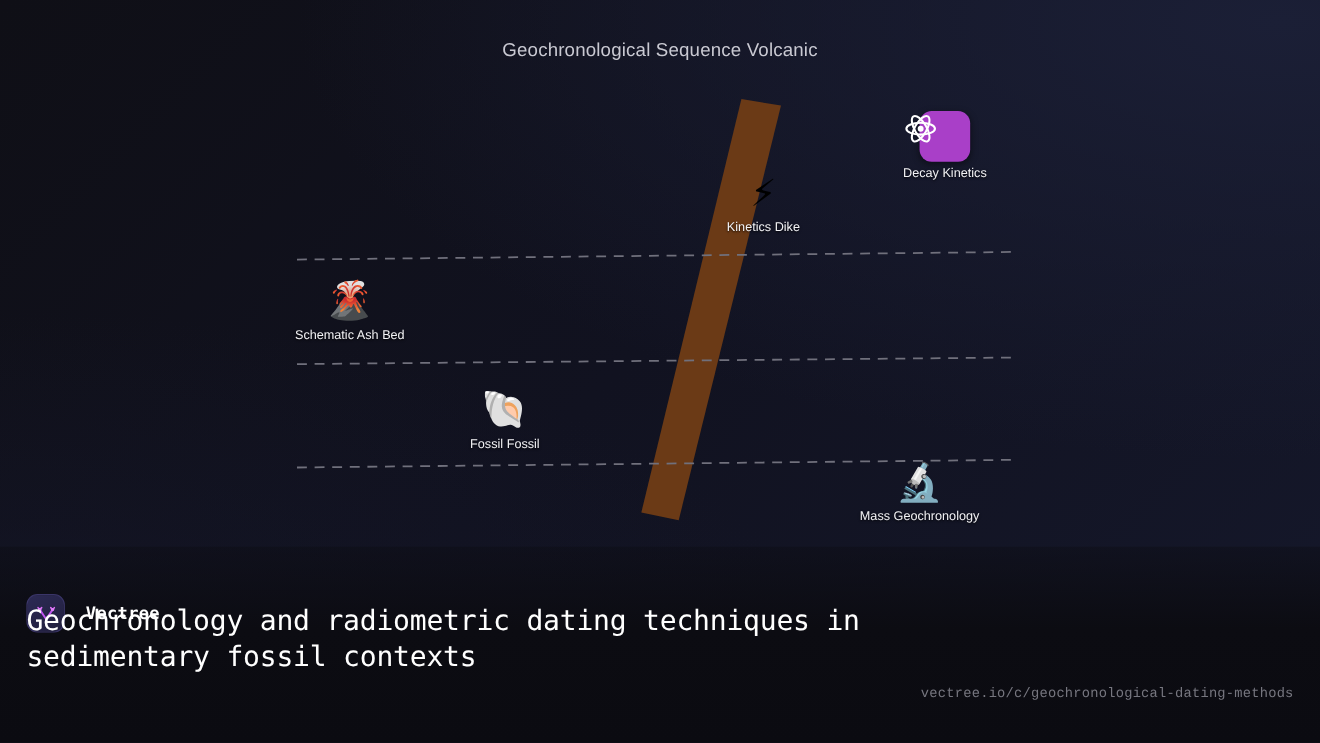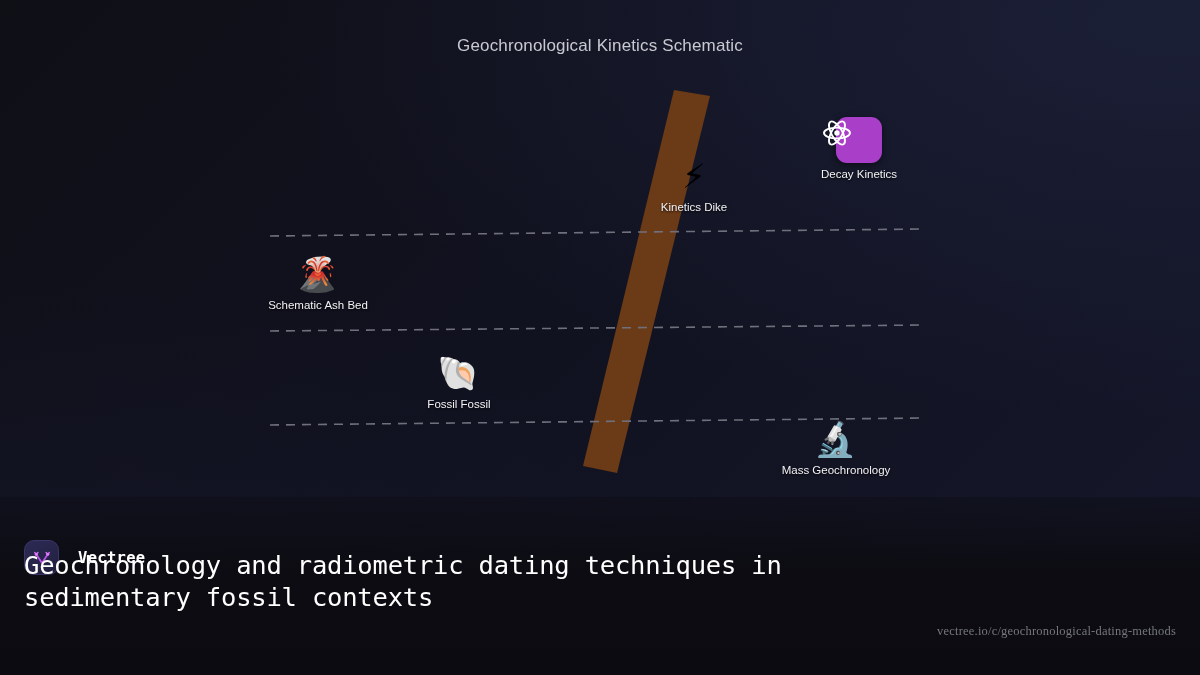--- a/index.html
+++ b/index.html
@@ -126,53 +126,53 @@
     font-weight: normal;
     font-size: 25.5px;
     line-height: 32px;
     color: #ffffff;
     letter-spacing: -0.2px;
   }
   .url {
     position: absolute;
     right: 24px;
     top: 624px;
-    font-family: Liberation Serif, serif;
+    font-family: Liberation Mono, monospace;
     font-size: 12.5px;
     color: #76767f;
     letter-spacing: 0.2px;
   }
 </style>
 </head>
 <body>
 
 <div id="root">
 
   <div class="bg-base"></div>
   <div class="bg-footer"></div>
 
-  <div class="chart-title">Geochronological Kinetics Schematic</div>
+  <div class="chart-title">Geochronological Sequence Volcanic</div>
 
   <div class="stage">
 
     <svg width="1200" height="500" viewBox="0 0 1200 500">
 
       <polygon points="674,90 710,96 617,473 583,466" fill="#6b3a16"></polygon>
 
       <line x1="270" y1="236" x2="925" y2="229" stroke="#70707c" stroke-width="1.6" stroke-dasharray="9 7"></line>
       <line x1="270" y1="331" x2="925" y2="325" stroke="#70707c" stroke-width="1.6" stroke-dasharray="9 7"></line>
       <line x1="270" y1="425" x2="925" y2="418" stroke="#70707c" stroke-width="1.6" stroke-dasharray="9 7"></line>
     </svg>
 
     <div class="node" style="left:694px; top:156px;">
       <span class="node-glyph">⚡</span>
       <span class="node-label">Kinetics Dike</span>
     </div>
 
-    <div class="node" style="left:859px; top:117px;">
+    <div class="node" style="left:859px; top:101px;">
       <div class="node-badge" style="background:#a93fc8;">
         <svg width="32" height="32" viewBox="0 0 32 32">
           <g fill="none" stroke="#ffffff" stroke-width="1.9">
             <ellipse cx="16" cy="16" rx="13" ry="5.4"></ellipse>
             <ellipse cx="16" cy="16" rx="13" ry="5.4" transform="rotate(60 16 16)"></ellipse>
             <ellipse cx="16" cy="16" rx="13" ry="5.4" transform="rotate(120 16 16)"></ellipse>
           </g>
           <circle cx="16" cy="16" r="2.7" fill="#ffffff"></circle>
         </svg>
       </div>

